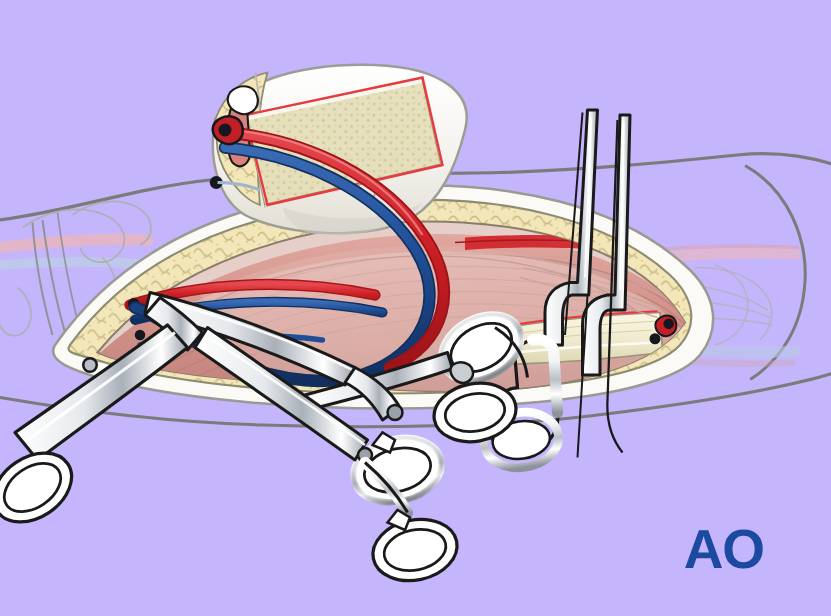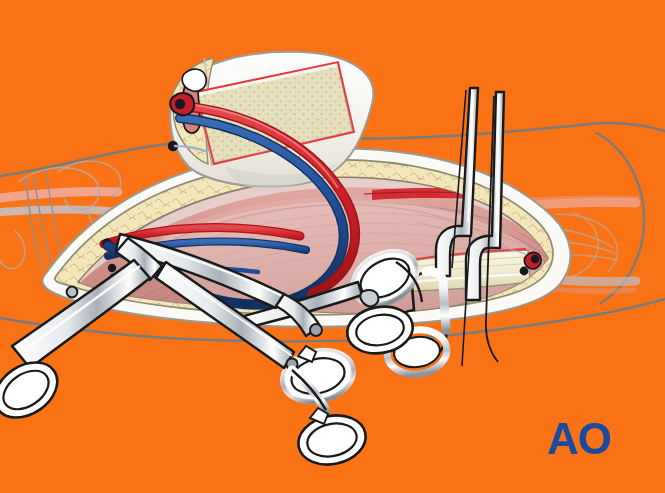--- a/index.html
+++ b/index.html
@@ -22,21 +22,21 @@
     font-family:"Liberation Sans", sans-serif;
     font-size:44px;
     font-weight:bold;
     letter-spacing:-1px;
     fill:#1b4aa0;
   }
 </style>
 </head>
 <body>
 
-<div id="stage" style="background: #f97316;">
+<div id="stage" style="background: #c4b5fd;">
 
   <svg id="art" viewBox="0 0 665 493" xmlns="http://www.w3.org/2000/svg">
     <defs>
       <linearGradient id="gMetal" x1="0" y1="0" x2="0" y2="1">
         <stop offset="0%" stop-color="#ffffff"></stop>
         <stop offset="30%" stop-color="#f2f4f6"></stop>
         <stop offset="55%" stop-color="#b9bfc6"></stop>
         <stop offset="75%" stop-color="#ffffff"></stop>
         <stop offset="100%" stop-color="#8d939b"></stop>
       </linearGradient>

